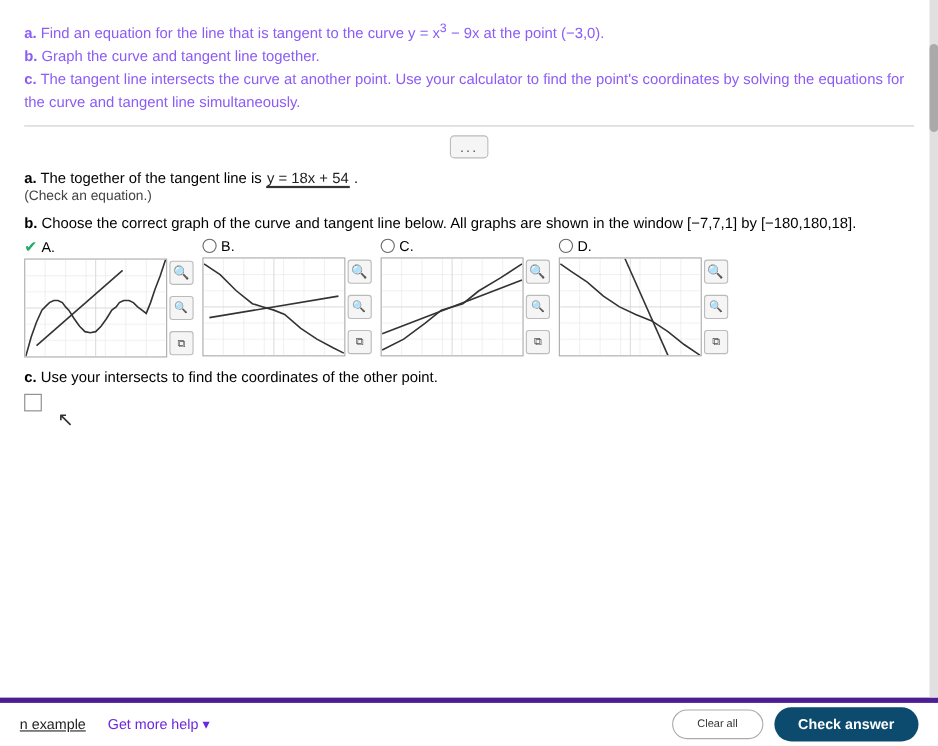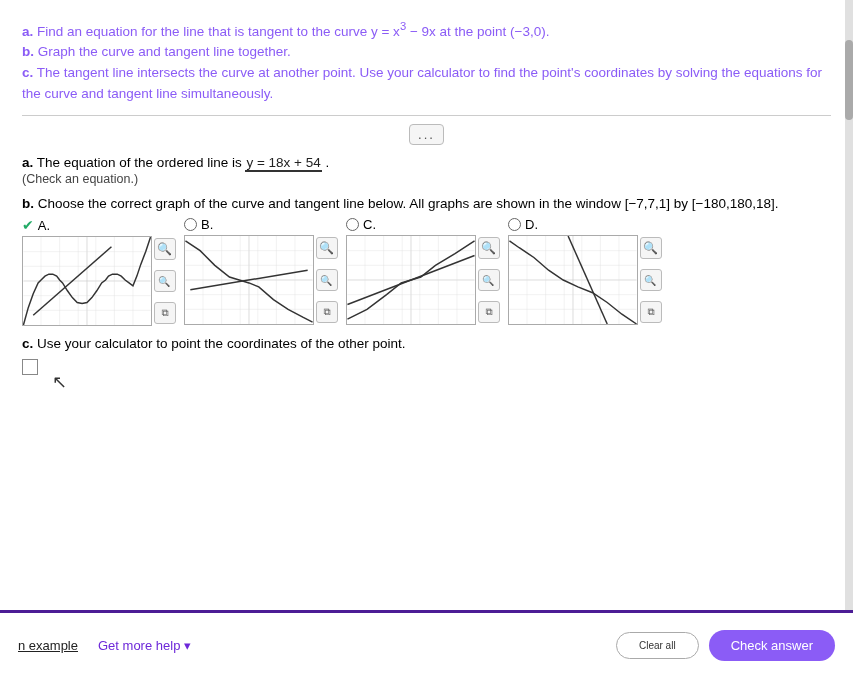--- a/index.html
+++ b/index.html
@@ -169,23 +169,23 @@
       width: 16px;
       height: 16px;
       border: 1.5px solid #888;
       display: inline-block;
       margin-top: 6px;
       margin-bottom: 6px;
       vertical-align: middle;
     }
 
     .footer-bar {
-      height: 68px;
+      height: 44px;
       background: #fff;
-      border-top: 3px solid #4c1d95;
+      border-top: 5px solid #4c1d95;
       display: flex;
       align-items: center;
       justify-content: space-between;
       padding: 0 18px;
     }
 
     .footer-left {
       display: flex;
       align-items: center;
       gap: 20px;
@@ -215,27 +215,27 @@
       background: #fff;
       border-radius: 20px;
       padding: 7px 22px;
       font-size: 10px;
       cursor: pointer;
       color: #333;
     }
 
     .btn-check-answer {
       border: none;
-      background: #8b5cf6;
+      background: #0c4a6e;
       border-radius: 20px;
       padding: 8px 22px;
       font-size: 13px;
       cursor: pointer;
       color: #fff;
-      font-weight: normal;
+      font-weight: bold;
     }
 
     .scrollbar-right {
       position: absolute;
       right: 0;
       top: 0;
       bottom: 0;
       width: 8px;
       background: #e0e0e0;
     }
@@ -276,21 +276,21 @@
     </p>
   </div>
 
   <div class="more-btn-row">
     <button class="more-btn">...</button>
   </div>
 
   <div class="answer-section">
     <div class="tangent-line-text">
       <span class="part-label">a.</span>
-      <span>The equation of the ordered line is</span>
+      <span>The together of the tangent line is</span>
       <span class="equation-highlight">y = 18x + 54</span>
       <span> .</span>
     </div>
     <div class="sub-hint">(Check an equation.)</div>
   </div>
 
   <div class="graph-section">
     <div class="graph-label-text">
       <span class="part-label">b.</span>
       <span>Choose the correct graph of the curve and tangent line below. All graphs are shown in the window [−7,7,1] by [−180,180,18].</span>
@@ -434,21 +434,21 @@
           </div>
         </div>
       </div>
 
     </div>
   </div>
 
   <div class="part-c">
     <div class="tangent-line-text">
       <span class="part-label">c.</span>
-      <span>Use your calculator to point the coordinates of the other point.</span>
+      <span>Use your intersects to find the coordinates of the other point.</span>
     </div>
     <div style="position:relative; display:inline-block;">
       <span class="checkbox-answer"></span>
       
       <span style="position:absolute; left:30px; top:18px; font-size:18px; color:#333;">↖</span>
     </div>
   </div>
 
   <div class="scrollbar-right">
     <div class="scrollbar-thumb"></div>

